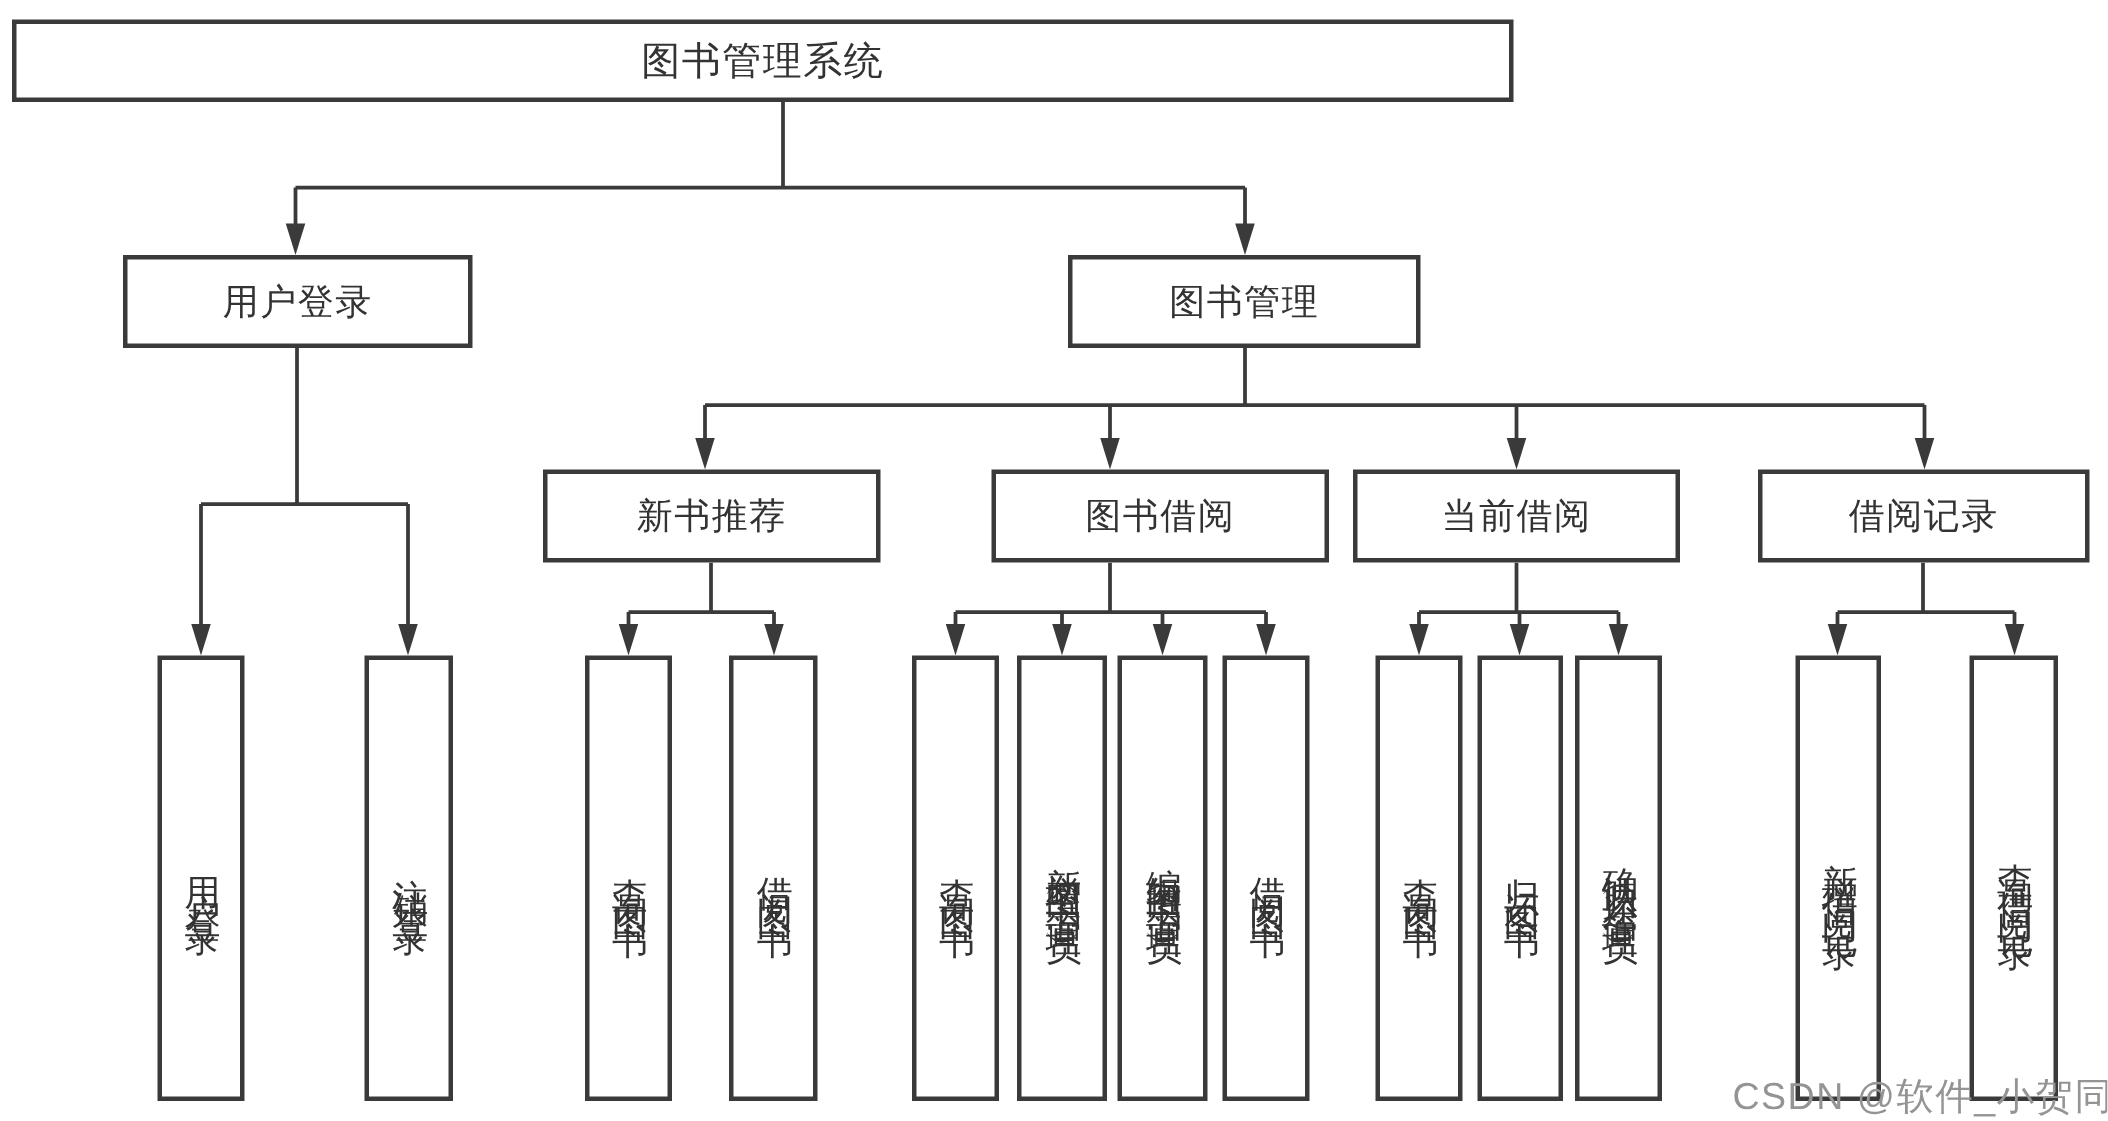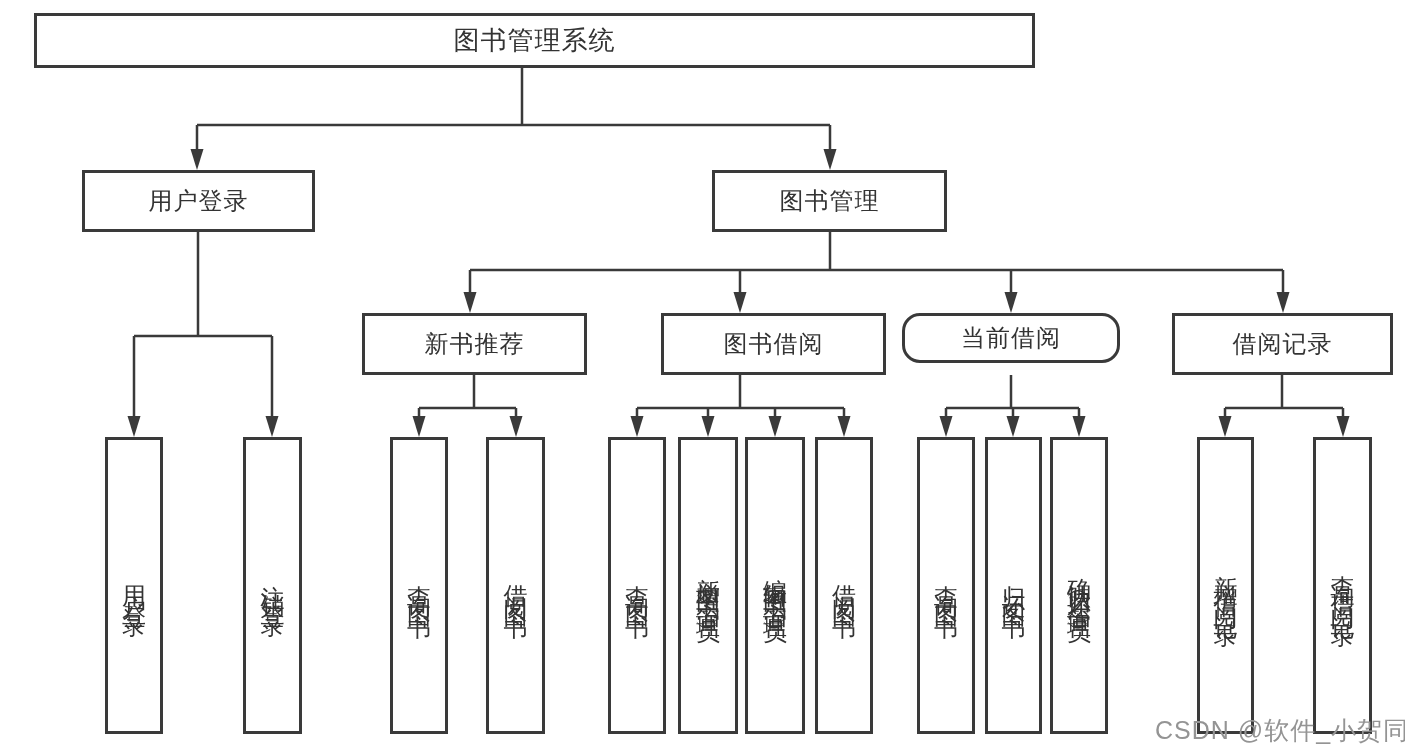--- a/index.html
+++ b/index.html
@@ -86,38 +86,38 @@
       <polygon points="768.5,416 781.5,416 775,437"></polygon>
       <polygon points="837.5,416 850.5,416 844,437"></polygon>
       <polygon points="939.5,416 952.5,416 946,437"></polygon>
       <polygon points="1006.5,416 1019.5,416 1013,437"></polygon>
       <polygon points="1072.5,416 1085.5,416 1079,437"></polygon>
       <polygon points="1218.5,416 1231.5,416 1225,437"></polygon>
       <polygon points="1336.5,416 1349.5,416 1343,437"></polygon>
     </g>
   </svg>
 
-  <div class="node h root" style="left:34px; top:13px; width:1001px; height:55px;">
+  <div class="node h root" style="left:8px; top:13px; width:1001px; height:55px;">
     <span>图书管理系统</span>
   </div>
 
   <div class="node h" style="left:82px; top:170px; width:233px; height:62px;">
     <span>用户登录</span>
   </div>
   <div class="node h" style="left:362px; top:313px; width:225px; height:62px;">
     <span>新书推荐</span>
   </div>
 
   <div class="node h" style="left:712px; top:170px; width:235px; height:62px;">
     <span>图书管理</span>
   </div>
   <div class="node h" style="left:628px; top:313px; width:225px; height:62px;margin-left:33px;">
     <span>图书借阅</span>
   </div>
-  <div class="node h" style="left:902px; top:313px; width:218px; height:50px;border-radius:18px;">
+  <div class="node h" style="left:902px; top:313px; width:218px; height:62px;">
     <span>当前借阅</span>
   </div>
   <div class="node h" style="left:1172px; top:313px; width:221px; height:62px;">
     <span>借阅记录</span>
   </div>
 
   <div class="node v" style="left:105px; top:437px; width:58px; height:297px;">
     <span>用户登录</span>
   </div>
   <div class="node v" style="left:243px; top:437px; width:59px; height:297px;">

